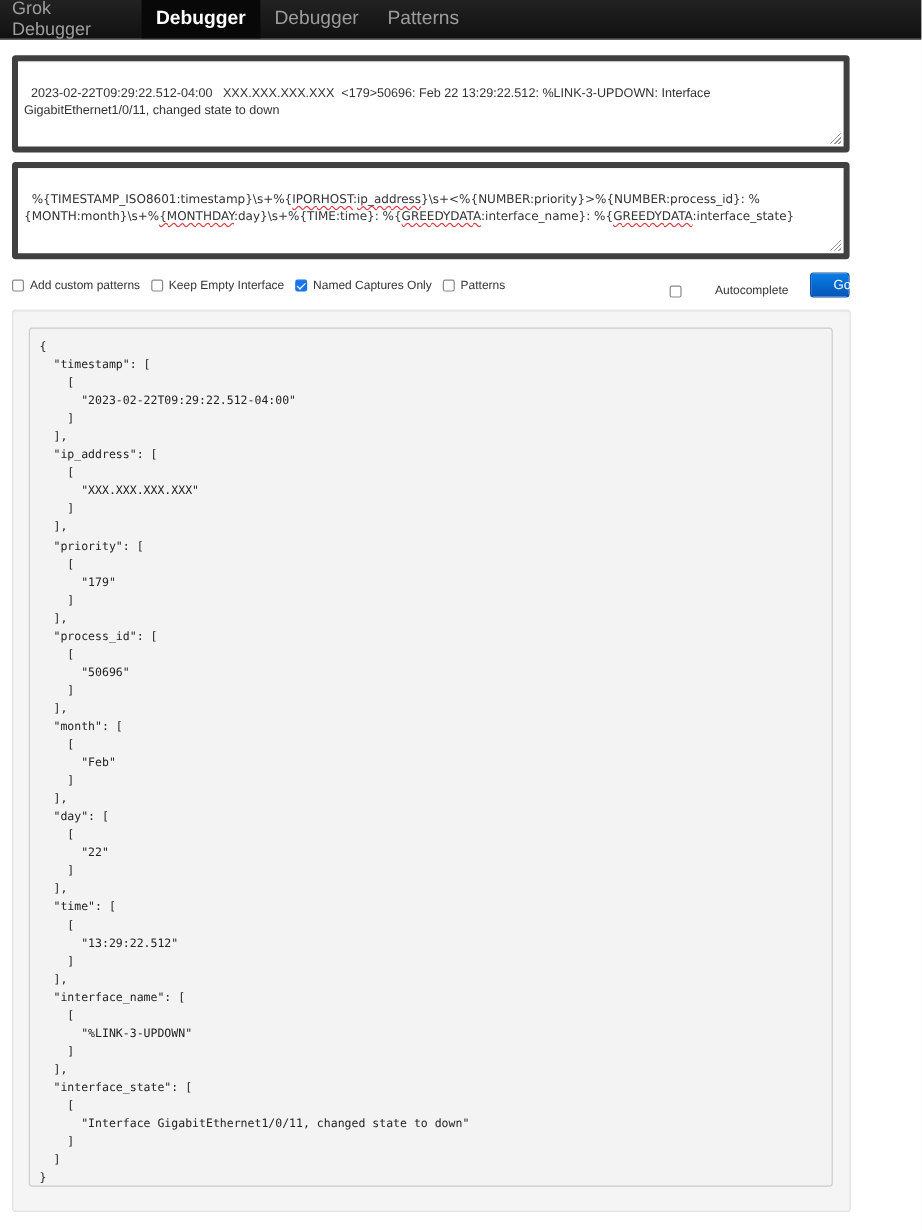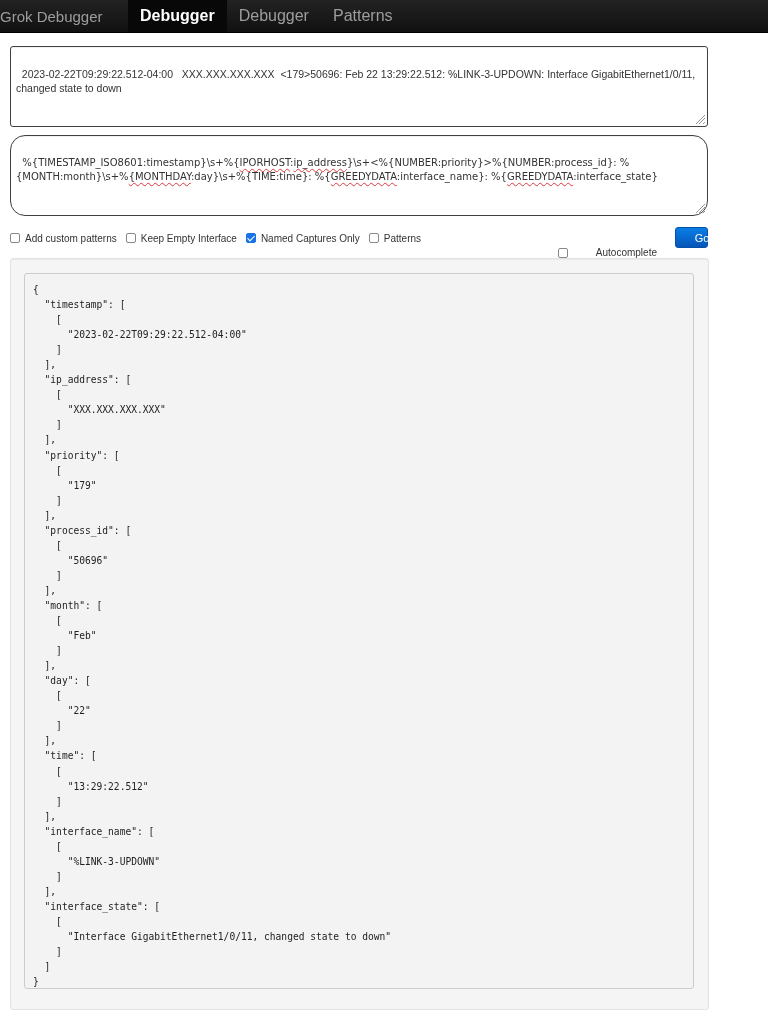--- a/index.html
+++ b/index.html
@@ -11,31 +11,31 @@
     font-size: 11px; color: #333;
     position: relative;
   }
   .navbar {
     position: absolute; left: 0; top: 0; width: 768px; height: 33px;
     background: linear-gradient(#222 0%, #111 100%);
     border-bottom: 1px solid #000;
     display: flex; align-items: stretch;
   }
   .brand {
-    color: #9d9d9d; font-size: 15px; padding: 0 10px 0 0;
-    display: flex; align-items: center; width: 128px; font-weight: 300;
+    color: #9d9d9d; font-size: 15px; padding: 0 10px 0 10px;
+    display: flex; align-items: center; width: 118px; font-weight: 300;
   }
   .nav-item {
     color: #9d9d9d; font-size: 16px; display: flex; align-items: center;
     padding: 0 12px; cursor: pointer;
   }
   .nav-item.active { background: #080808; color: #fff; font-weight: bold; }
   .textarea-box {
     position: absolute; left: 10px; width: 698px;
-    border: 1px solid #404040; border-radius: 3px; background: #fff;
+    border: 5px solid #404040; border-radius: 3px; background: #fff;
     padding: 6px 5px; font-size: 10.5px; line-height: 14px; color: #333;
     box-shadow: inset 0 1px 1px rgba(0,0,0,0.06);
     white-space: pre-wrap; word-wrap: break-word;
   }
   .textarea-box.pattern { font-family: "DejaVu Sans", sans-serif; font-size: 10px; line-height: 14px; }
   .resize-grip {
     position: absolute; right: 2px; bottom: 2px; width: 9px; height: 9px;
     background: linear-gradient(135deg, transparent 0 45%, #999 45% 52%, transparent 52% 65%, #999 65% 72%, transparent 72% 85%, #999 85% 92%, transparent 92%);
   }
   .sp { text-decoration: underline wavy #e0393e; text-decoration-thickness: 1px; text-underline-offset: 2px; }
@@ -46,21 +46,21 @@
   .opt { display: flex; align-items: center; margin-right: 9px; cursor: pointer; font-size: 10px; color: #333; }
   .cb {
     width: 10px; height: 10px; border: 1px solid #888; border-radius: 2px; background: #fff;
     margin-right: 5px; position: relative; display: inline-block;
   }
   .cb.checked { background: #1a73e8; border-color: #1a73e8; }
   .cb.checked::after {
     content: ""; position: absolute; left: 2.5px; top: 0px; width: 3px; height: 6px;
     border: solid #fff; border-width: 0 1.5px 1.5px 0; transform: rotate(45deg);
   }
-  .opt-right { position: absolute; right: 42px; top: 20px; gap: 23px; }
+  .opt-right { position: absolute; right: 42px; top: 10px; gap: 23px; }
   .go-btn {
     position: absolute; right: 0; top: 0; width: 33px; height: 21px;
     background: linear-gradient(#0a7ee6, #0655b8); color: #fff; border: 1px solid #0550a8;
     border-radius: 3px; font-size: 11px; display: flex; align-items: center; justify-content: center; cursor: pointer; padding-left: 21px;
   }
   .result-panel {
     position: absolute; left: 10px; top: 258px; width: 699px; height: 752px;
     background: #f5f5f5; border: 1px solid #e3e3e3; border-radius: 3px;
     box-shadow: inset 0 1px 1px rgba(0,0,0,0.05);
   }
@@ -80,21 +80,21 @@
   <div class="nav-item active">Debugger</div>
   <div class="nav-item">Debugger</div>
   <div class="nav-item">Patterns</div>
 </div>
 
 <div class="textarea-box" style="top:46px;height:81px;">
   <span>2023-02-22T09:29:22.512-04:00   XXX.XXX.XXX.XXX  &lt;179&gt;50696: Feb 22 13:29:22.512: %LINK-3-UPDOWN: Interface GigabitEthernet1/0/11, changed state to down</span>
   <div class="resize-grip"></div>
 </div>
 
-<div class="textarea-box pattern" style="top:135px;height:81px;border-radius:15px;">
+<div class="textarea-box pattern" style="top:135px;height:81px;">
   <span id="pattern-text"><span>%{</span><span>TIMESTAMP_ISO8601</span><span>:timestamp}\s+%{</span><span class="sp">IPORHOST</span><span>:</span><span class="sp">ip_address</span><span>}\s+&lt;%{NUMBER:priority}&gt;%{NUMBER:process_id}: %{MONTH:month}\s+%</span><span class="sp">{MONTHDAY</span><span>:day}\s+%{TIME:time}: %{</span><span class="sp">GREEDYDATA</span><span>:interface_name}: %{</span><span class="sp">GREEDYDATA</span><span>:interface_state}</span></span>
   <div class="resize-grip"></div>
 </div>
 
 <div class="options">
   <label class="opt">
     <span class="cb"></span>
     <span>Add custom patterns</span>
   </label>
   <label class="opt">

